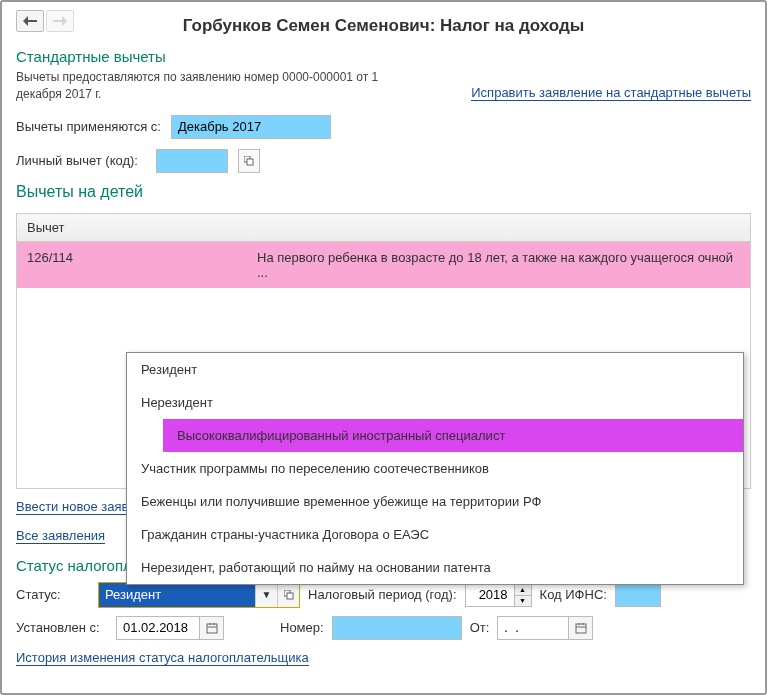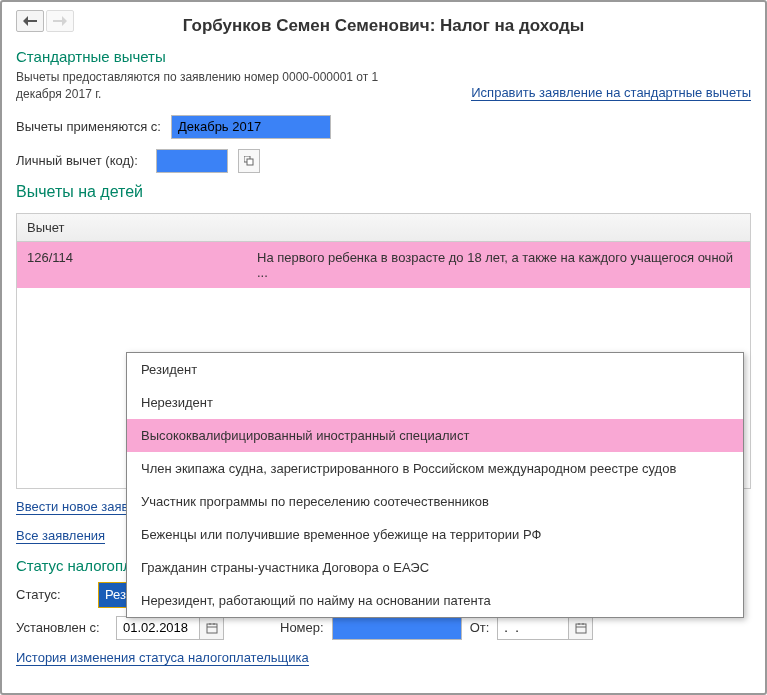--- a/index.html
+++ b/index.html
@@ -41,21 +41,21 @@
       color: #444;
       line-height: 1.4;
     }
     .row { display: flex; align-items: center; margin: 10px 0; gap: 10px; }
     .label { font-size: 13px; color: #333; }
     .input-text {
       border: 1px solid #bbb;
       height: 24px;
       padding: 2px 6px;
       font-size: 13px;
-      background: #3b82f6;
+      background: #7dd3fc;
     }
     .picker-btn {
       width: 22px; height: 24px;
       border: 1px solid #bbb;
       background: #f8f8f8;
       display: inline-flex; align-items: center; justify-content: center;
       cursor: pointer;
       font-size: 11px;
     }
     .link {
@@ -137,21 +137,21 @@
       border: 1px solid #888;
       box-shadow: 2px 2px 6px rgba(0,0,0,0.25);
       z-index: 100;
     }
     .dropdown-item {
       padding: 9px 14px;
       font-size: 13px;
       cursor: pointer;
       color: #333;
     }
-    .dropdown-item.highlighted { background: #f9a8d4; }
+    .dropdown-item.highlighted { background: #d946ef; margin-left: 36px; }
     .footer-link { margin-top: 10px; }
     .cal-icon { width: 12px; height: 12px; }
   </style>
 </head>
 <body>
 
 <div class="container">
   <div class="nav-buttons">
     <div class="nav-btn">
       <svg width="14" height="10" viewBox="0 0 14 10">
@@ -264,18 +264,17 @@
 
   <div class="footer-link">
     <a class="link">История изменения статуса налогоплательщика</a>
   </div>
 </div>
 
 <div class="dropdown">
   <div class="dropdown-item">Резидент</div>
   <div class="dropdown-item">Нерезидент</div>
   <div class="dropdown-item highlighted">Высококвалифицированный иностранный специалист</div>
-  <div class="dropdown-item">Член экипажа судна, зарегистрированного в Российском международном реестре судов</div>
   <div class="dropdown-item">Участник программы по переселению соотечественников</div>
   <div class="dropdown-item">Беженцы или получившие временное убежище на территории РФ</div>
   <div class="dropdown-item">Гражданин страны-участника Договора о ЕАЭС</div>
   <div class="dropdown-item">Нерезидент, работающий по найму на основании патента</div>
 </div>
 
 </body></html>

